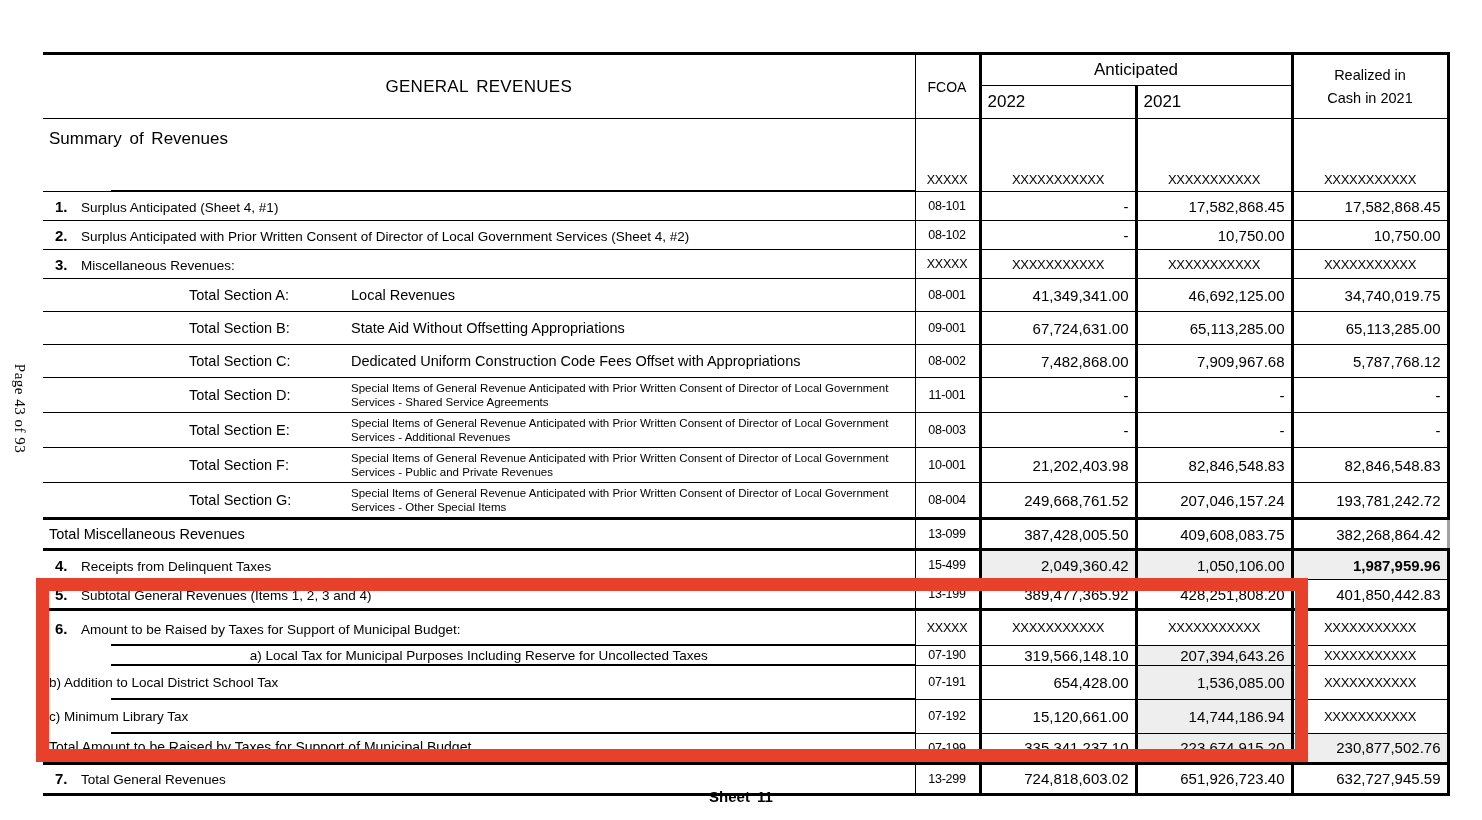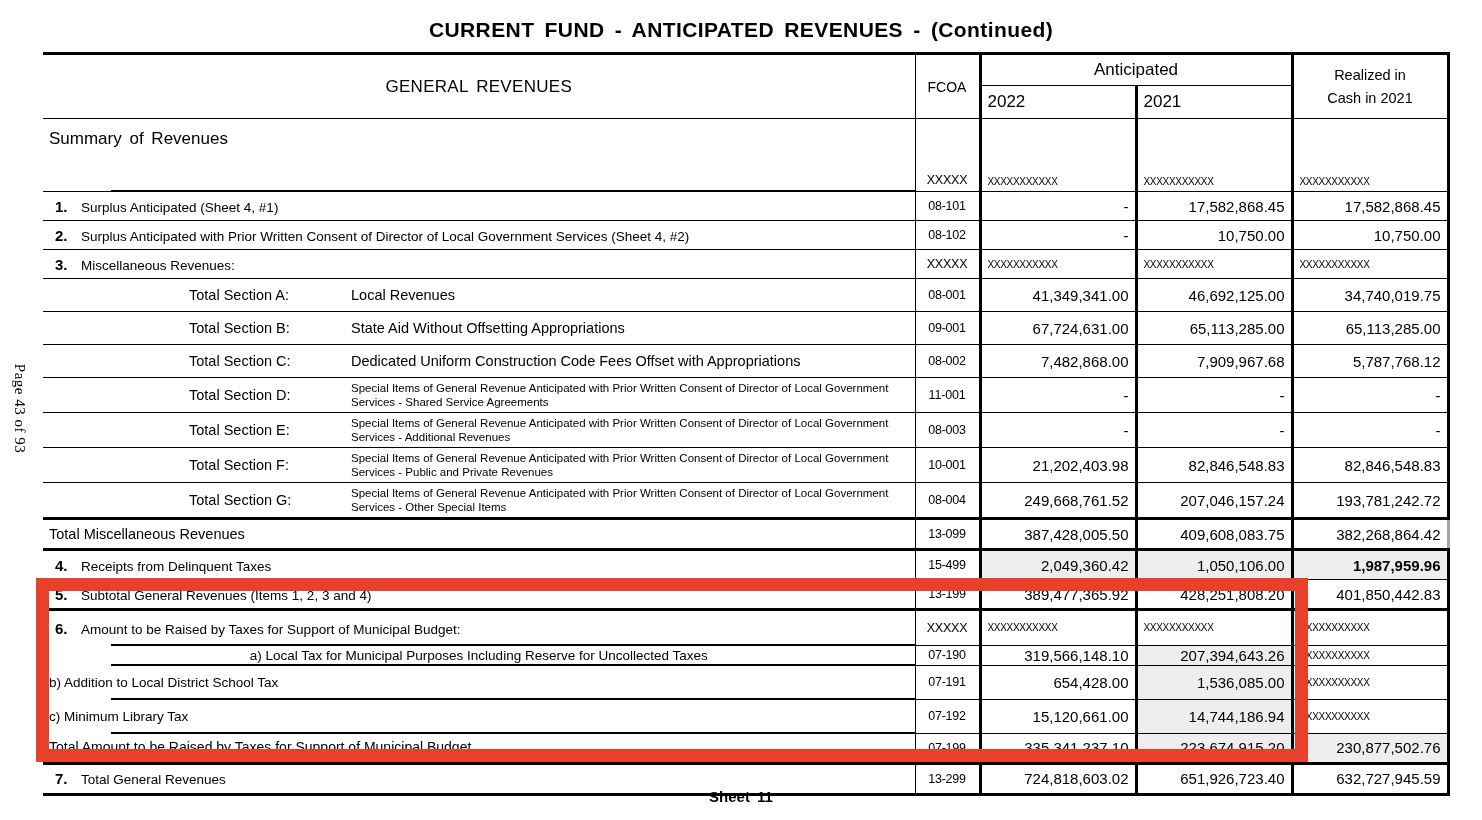--- a/index.html
+++ b/index.html
@@ -83,22 +83,22 @@
   
   .sep-l { border-left: 3px solid #000 !important; }
 
   .num {
     text-align: right;
     font-size: 15px;
     padding-right: 10px;
     white-space: nowrap;
   }
   .xs {
-    text-align: left;
-    font-size: 10px;
+    text-align: center;
+    font-size: 13px;
     font-weight: bold;
     letter-spacing: -0.3px;
   }
   .fcoa {
     text-align: center;
     font-size: 12.5px;
     font-weight: bold;
     letter-spacing: -0.2px;
   }
   .shade { background: #eeeeee; }
@@ -237,21 +237,20 @@
     word-spacing: 3px;
   }
 </style>
 </head>
 <body>
 
 <div id="page">
 
   <div class="page-label">Page 43 of 93</div>
 
-  <div class="doc-title">CURRENT  FUND  -  ANTICIPATED  REVENUES  -  (Continued)</div>
 
   <div class="table-wrap">
     <table class="budget">
       <colgroup>
         <col class="c-desc">
           <col class="c-fcoa">
           <col class="c-2022">
           <col class="c-2021">
           <col class="c-real">
       </colgroup>

